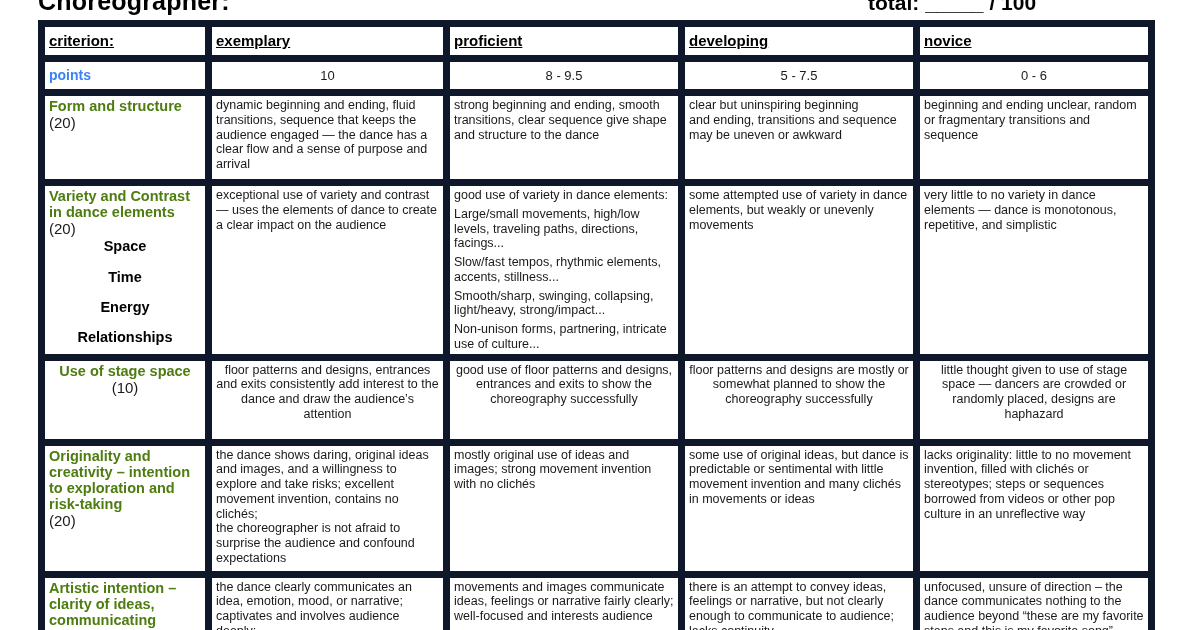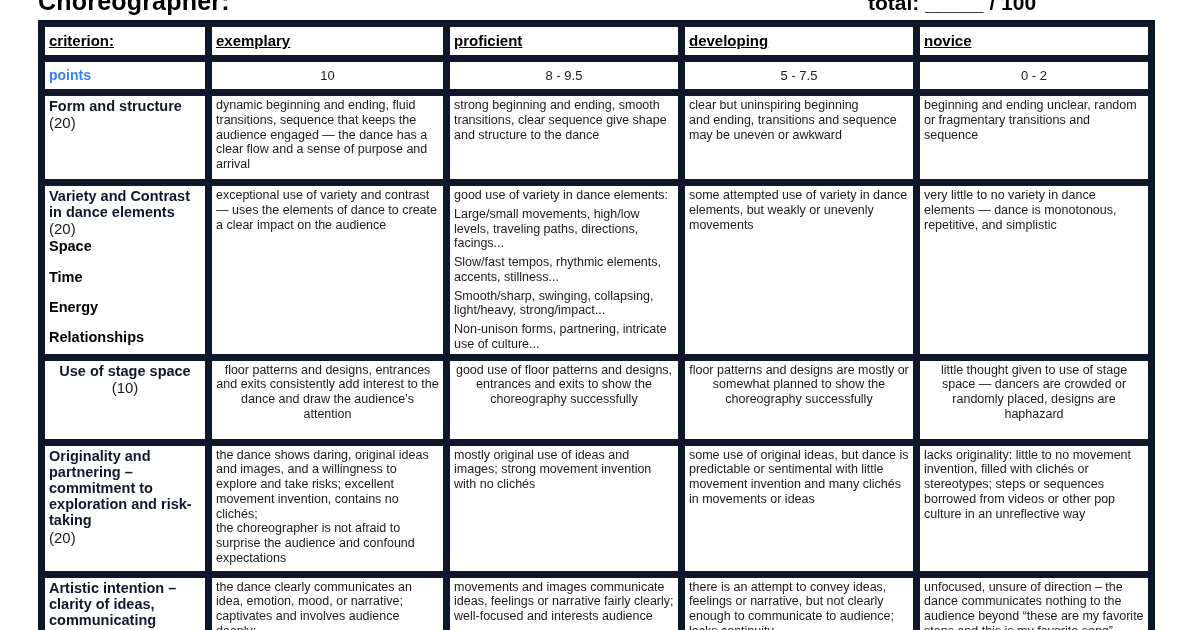--- a/index.html
+++ b/index.html
@@ -29,23 +29,23 @@
   }
   .rubric th{
     height:24px;vertical-align:middle;
     font-size:15px;font-weight:bold;text-align:left;color:#000;
   }
   .rubric th .hdr-text{text-decoration:underline;}
   th.crit-h{text-align:left;}
   tr.points-row td{height:23px;vertical-align:middle;text-align:center;font-size:13px;}
   tr.points-row td.points-label{text-align:left;font-weight:bold;font-size:14px;color:#3b82f6;}
   .crit{padding:3px 4px;}
-  .crit-title{font-weight:bold;font-size:14.5px;line-height:1.12;color:#0f172a;}
+  .crit-title{font-weight:bold;font-size:14.5px;line-height:1.12;color:#4d7c0f;}
   .crit-note{font-size:15px;line-height:1.2;}
-  .crit-sub{font-weight:bold;font-size:14.5px;line-height:1.12;color:#000;margin-top:14px;}
+  .crit-sub{font-weight:bold;font-size:14.5px;line-height:1.12;color:#000;margin-top:14px;text-align:center;}
   .crit-sub.first{margin-top:0;}
   .cell p{margin:0 0 4px 0;white-space:pre-line;}
   .cell p:last-child{margin-bottom:0;}
   tr.r-form td{height:79px;}
   tr.r-variety td{height:148px;}
   tr.r-stage td{height:74px;text-align:center;}
   tr.r-orig td{height:121px;}
   tr.r-artistic td{height:108px;}
 </style>
 </head>
@@ -68,21 +68,21 @@
       <th><span class="hdr-text">exemplary</span></th>
       <th><span class="hdr-text">proficient</span></th>
       <th><span class="hdr-text">developing</span></th>
       <th><span class="hdr-text">novice</span></th>
     </tr>
     <tr class="points-row">
       <td class="points-label">points</td>
       <td>10</td>
       <td>8 - 9.5</td>
       <td>5 - 7.5</td>
-      <td>0 - 2</td>
+      <td>0 - 6</td>
     </tr>
 
     <tr class="r-form">
       <td class="crit">
         <div class="crit-title">Form and structure</div>
         <div class="crit-note">(20)</div>
       </td>
       <td class="cell">
           <p>dynamic beginning and ending, fluid transitions, sequence that keeps the audience engaged — the dance has a clear flow and a sense of purpose and arrival</p>
         </td>
@@ -139,21 +139,21 @@
       <td class="cell">
           <p>floor patterns and designs are mostly or somewhat planned to show the choreography successfully</p>
         </td>
       <td class="cell">
           <p>little thought given to use of stage space — dancers are crowded or randomly placed, designs are haphazard</p>
         </td>
     </tr>
 
     <tr class="r-orig">
       <td class="crit">
-        <div class="crit-title">Originality and partnering – commitment to exploration and risk-taking</div>
+        <div class="crit-title">Originality and creativity – intention to exploration and risk-taking</div>
         <div class="crit-note">(20)</div>
       </td>
       <td class="cell">
           <p>the dance shows daring, original ideas and images, and a willingness to explore and take risks; excellent movement invention, contains no clichés;
 the choreographer is not afraid to surprise the audience and confound expectations</p>
         </td>
       <td class="cell">
           <p>mostly original use of ideas and images; strong movement invention with no clichés</p>
         </td>
       <td class="cell">

